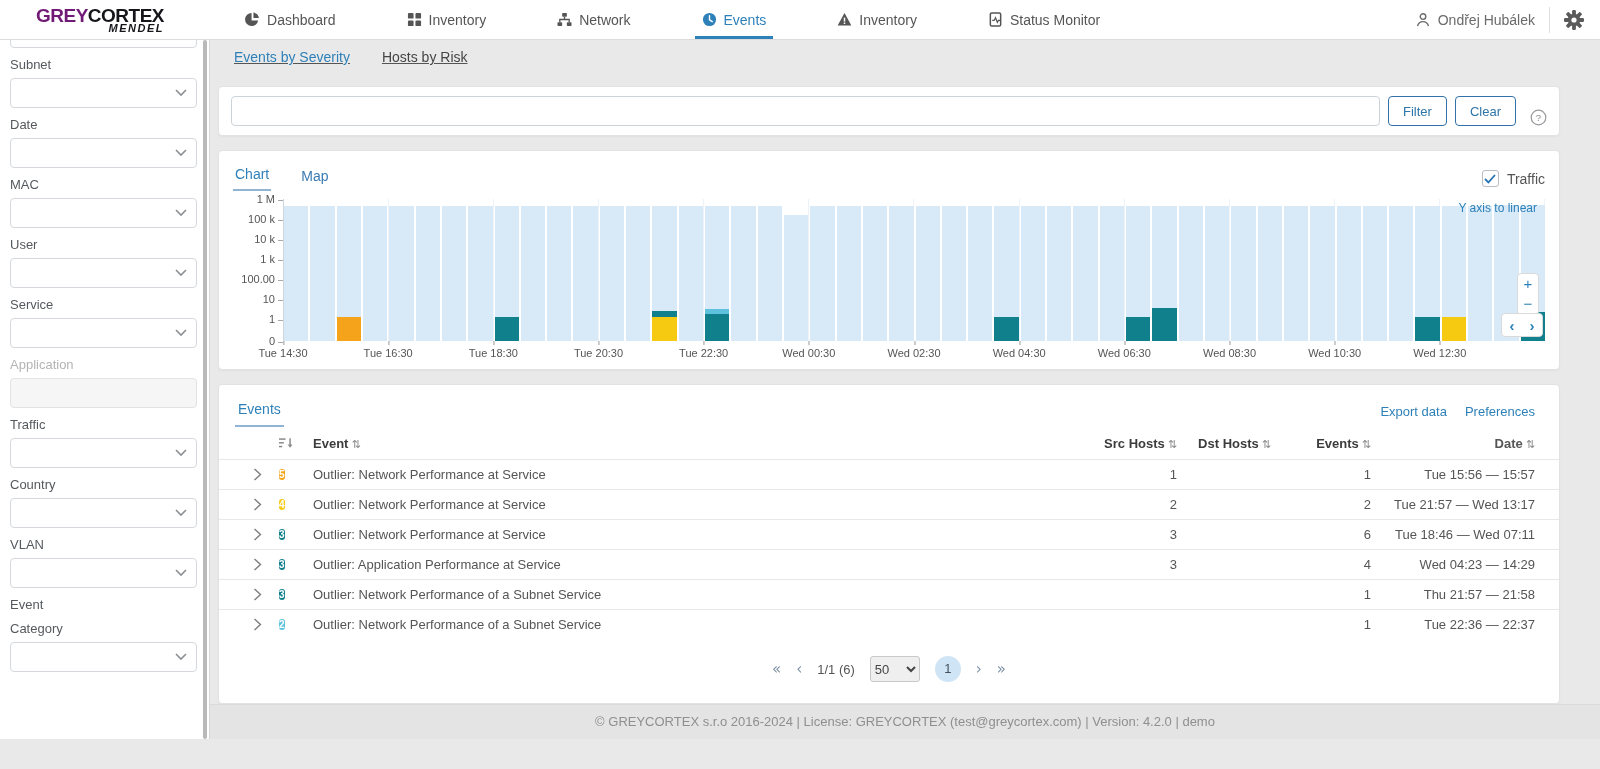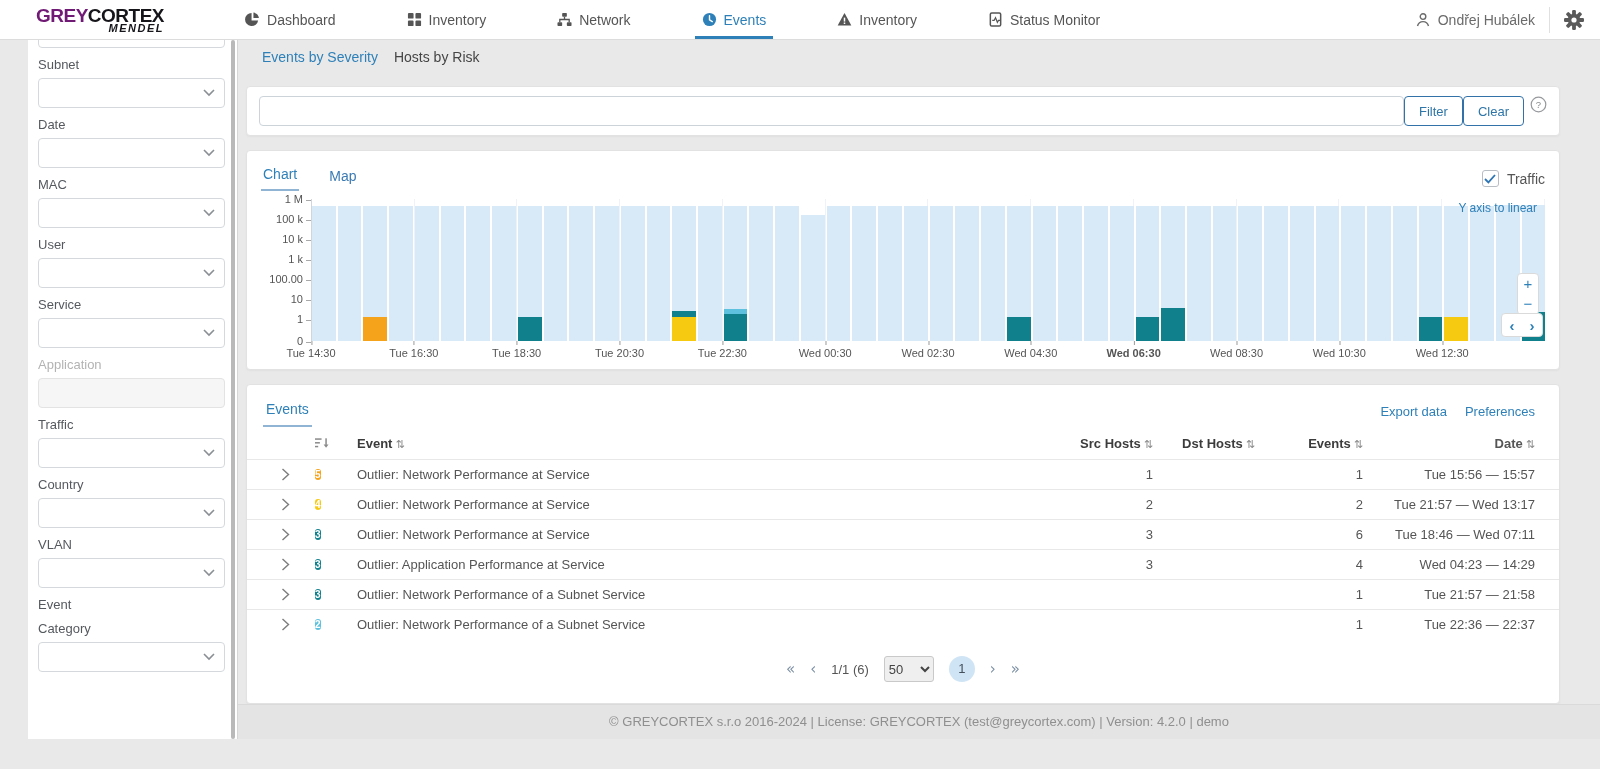--- a/index.html
+++ b/index.html
@@ -17,43 +17,43 @@
   .nav-item { display:flex; align-items:center; gap:7px; height:100%; padding:0 15px; color:#555; font-size:14px; cursor:pointer; position:relative; }
   .nav-item svg { flex:0 0 auto; }
   .nav-item.active { color:#2e80b9; }
   .nav-item.active::after { content:""; position:absolute; left:8px; right:8px; bottom:0; height:3px; background:#2e80b9; }
   .nav-right { margin-left:auto; display:flex; align-items:center; margin-right:16px; }
   .nav-user { display:flex; align-items:center; gap:7px; color:#6b6b6b; font-size:14px; cursor:pointer; }
   .nav-sep { width:1px; height:26px; background:#e0e0e0; margin:0 14px; }
   .gear-btn { cursor:pointer; }
 
   
-  .app { display:flex; height:699px;margin-left:28px; }
+  .app { display:flex; height:699px; }
   .sidebar { width:210px; background:#fff; border-right:1px solid #d6d6d6; position:relative; overflow:hidden; flex:0 0 auto; }
   .sidebar-scroll { position:absolute; top:0; right:2px; width:4px; height:100%; background:#b9b9b9; border-radius:2px; }
   .fgroup { margin:9px 12px 0 10px; }
   .fgroup label { display:block; font-size:13px; color:#55595e; margin-bottom:6px; }
   .fgroup.disabled label { color:#b3b3b3; }
   .sel { height:30px; background:#fff; border:1px solid #d5d9dd; border-radius:4px; display:flex; align-items:center; padding:0 9px; cursor:pointer; color:#444; }
   .fgroup.disabled .sel { background:#f6f6f6; border-color:#e3e3e3; cursor:default; }
   .sel .chev { margin-left:auto; }
   .sel-top { margin:-22px 12px 0 10px; }
 
   .main { flex:1; display:flex; flex-direction:column; padding:0 40px 0 8px; overflow:hidden; }
 
   
-  .subnav { height:38px; display:flex; align-items:center; gap:16px; padding-left:16px; }
+  .subnav { height:38px; display:flex; align-items:center; gap:32px; padding-left:16px;text-decoration:underline; }
   .subnav a { font-size:14px; text-decoration:none; cursor:pointer; }
   .subnav a.active { color:#2e80b9; }
   .subnav a.plain { color:#454545; }
 
   .card { background:#fff; border:1px solid #e2e2e2; border-radius:4px; box-shadow:0 1px 2px rgba(0,0,0,0.04); }
 
   
-  .filter-card { margin-top:12px; padding:9px 12px; display:flex; align-items:flex-start; gap:0; }
+  .filter-card { margin-top:12px; padding:9px 12px; display:flex; align-items:flex-end; gap:8px; }
   .filter-input { flex:1; height:30px; border:1px solid #ccd4da; border-radius:4px; padding:0 10px; font-size:13px; color:#444; outline:none; font-family:"Liberation Sans",sans-serif; }
   .btn { height:30px; padding:0 14px; background:#fff; border:1px solid #3272a8; border-radius:4px; color:#2e75a8; font-size:13px; cursor:pointer; font-family:"Liberation Sans",sans-serif; }
   .help { margin-left:6px; cursor:pointer; }
 
   
   .chart-card { margin-top:14px; padding:10px 14px 8px; position:relative; }
   .chart-tabs { display:flex; align-items:flex-end; gap:28px; height:30px; margin-bottom:8px; }
   .ctab { font-size:14px; color:#3a7ab3; padding:0 2px 7px; cursor:pointer; }
   .ctab.active { color:#2e80b9; border-bottom:2px solid #8fb4d4; }
   .traffic-box { margin-left:auto; display:flex; align-items:center; gap:8px; color:#555; font-size:14px; cursor:pointer; padding-bottom:4px; }
@@ -79,21 +79,21 @@
   .zoomctl span { display:block; width:100%; text-align:center; color:#2e80b9; font-size:15px; line-height:20px; cursor:pointer; }
   .panctl { position:absolute; right:2px; top:114px; width:42px; height:24px; background:#fff; border:1px solid #dadada; border-radius:4px; z-index:4; display:flex; align-items:center; justify-content:space-around; }
   .panctl span { color:#2e80b9; font-size:15px; font-weight:700; cursor:pointer; line-height:1; }
 
   
   .events-card { margin-top:14px; padding:8px 0 0; }
   .etab-row { display:flex; align-items:flex-end; padding:0 24px 0 16px; height:34px; }
   .etab { font-size:14px; color:#2e80b9; padding:0 3px 8px; border-bottom:2px solid #8fb4d4; cursor:pointer; }
   .etab-links { margin-left:auto; display:flex; gap:18px; padding-bottom:8px; }
   .etab-links a { color:#2e80b9; font-size:13px; cursor:pointer; }
-  .tgrid { display:grid; grid-template-columns:44px 34px 1fr 130px 94px 100px 164px; align-items:center; padding-left:16px; padding-right:24px;gap:8px; }
+  .tgrid { display:grid; grid-template-columns:44px 34px 1fr 130px 94px 100px 164px; align-items:center; padding-left:16px; padding-right:24px; }
   .thead { height:32px; color:#3c3c3c; font-weight:700; font-size:13px; }
   .thead .num, .trow .num { text-align:right; }
   .sort { font-family:"DejaVu Sans",sans-serif; font-weight:400; font-size:11px; color:#8a8a8a; margin-left:3px; }
   .trow { height:30px; border-top:1px solid #e8e8e8; font-size:13px; color:#555; cursor:pointer; }
   .trow:last-of-type { border-bottom:1px solid #e8e8e8; }
   .expand { display:flex; justify-content:center; cursor:pointer; }
   .badge { width:17px; height:17px; border-radius:3px; color:#fff; font-size:10px; font-weight:700; line-height:17px; text-align:center; }
   .c-event { color:#555; }
   .c-date { text-align:right; color:#555; }
 
@@ -542,21 +542,21 @@
           <div class="xspacer"></div>
           <div class="xaxis">
               <span class="xlab" style="left: 0%;">Tue 14:30</span>
               <span class="xlab" style="left: 8.33333%;">Tue 16:30</span>
               <span class="xlab" style="left: 16.6667%;">Tue 18:30</span>
               <span class="xlab" style="left: 25%;">Tue 20:30</span>
               <span class="xlab" style="left: 33.3333%;">Tue 22:30</span>
               <span class="xlab" style="left: 41.6667%;">Wed 00:30</span>
               <span class="xlab" style="left: 50%;">Wed 02:30</span>
               <span class="xlab" style="left: 58.3333%;">Wed 04:30</span>
-              <span class="xlab" style="left: 66.6667%; font-weight: bold;">Wed 06:30</span>
+              <span class="xlab" style="left: 66.6667%;">Wed 06:30</span>
               <span class="xlab" style="left: 75%;">Wed 08:30</span>
               <span class="xlab" style="left: 83.3333%;">Wed 10:30</span>
               <span class="xlab" style="left: 91.6667%;">Wed 12:30</span>
             </div>
         </div>
       </div>
     </div>
 
     <div class="card events-card">
       <div class="etab-row">
@@ -640,21 +640,21 @@
         <span class="expand">
             <svg width="9" height="13" viewBox="0 0 9 13">
               <path d="M1.5 1l6 5.5-6 5.5" stroke="#7d7d7d" stroke-width="1.4" fill="none"></path>
             </svg>
           </span>
         <span><span class="badge" style="background: rgb(17, 128, 141);">3</span></span>
         <span class="c-event">Outlier: Network Performance of a Subnet Service</span>
         <span class="num"></span>
         <span class="num"></span>
         <span class="num">1</span>
-        <span class="c-date">Tue 21:57 — 21:58</span>
+        <span class="c-date">Thu 21:57 — 21:58</span>
       </div>
       <div class="tgrid trow">
         <span class="expand">
             <svg width="9" height="13" viewBox="0 0 9 13">
               <path d="M1.5 1l6 5.5-6 5.5" stroke="#7d7d7d" stroke-width="1.4" fill="none"></path>
             </svg>
           </span>
         <span><span class="badge" style="background: rgb(94, 193, 222);">2</span></span>
         <span class="c-event">Outlier: Network Performance of a Subnet Service</span>
         <span class="num"></span>

